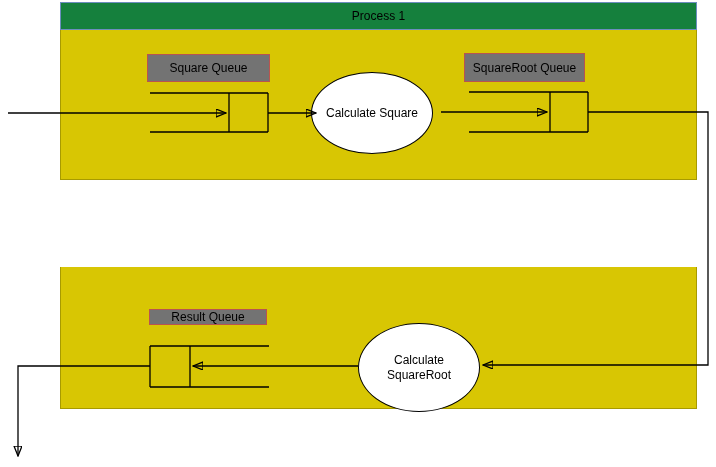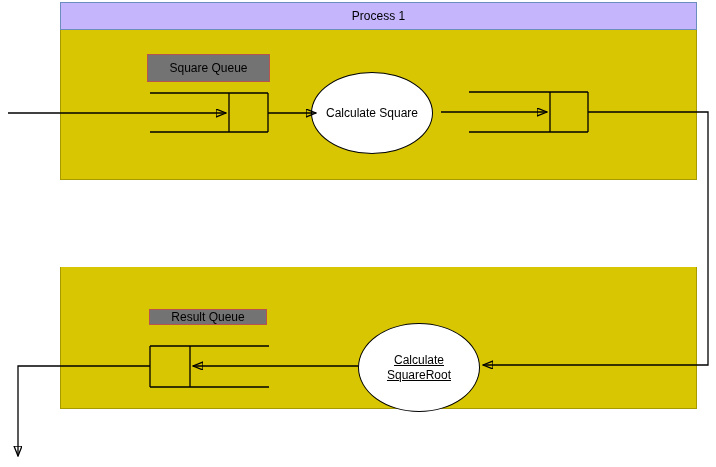--- a/index.html
+++ b/index.html
@@ -8,21 +8,21 @@
     width: 716px;
     height: 467px;
     background: #ffffff;
     font-family: "Liberation Sans", sans-serif;
     overflow: hidden;
   }
   .process { position: absolute; box-sizing: border-box; }
   .lane-header {
     box-sizing: border-box;
     width: 100%;
-    background: #c4b5fd;
+    background: #15803d;
     border: 1px solid #6c8ebf;
     display: flex;
     align-items: center;
     justify-content: center;
     font-size: 12px;
     color: #000000;
   }
   .lane-body {
     box-sizing: border-box;
     width: 100%;
@@ -80,30 +80,33 @@
   </div>
 
   <div class="process" style="left:60px; top:267px; width:637px; height:171px;">
     <div class="lane-body" style="height:142px;"></div>
   </div>
 
   <div class="pink-label" style="left:147px; top:54px; width:123px; height:28px;">
     <span>Square Queue</span>
   </div>
 
+  <div class="pink-label" style="left:464px; top:53px; width:121px; height:29px;">
+    <span>SquareRoot Queue</span>
+  </div>
 
   <div class="pink-label" style="left:149px; top:309px; width:118px; height:16px;">
     <span>Result Queue</span>
   </div>
 
   <div class="ellipse" style="left:311px; top:72px; width:122px; height:82px;">
     <span>Calculate Square</span>
   </div>
 
-  <div class="ellipse" style="left:358px; top:323px; width:122px; height:89px;text-decoration:underline;">
+  <div class="ellipse" style="left:358px; top:323px; width:122px; height:89px;">
     <span>Calculate</span>
     <span>SquareRoot</span>
   </div>
 
   <svg class="wires" viewBox="0 0 716 467" xmlns="http://www.w3.org/2000/svg">
     <defs>
       <marker id="arrow" markerUnits="userSpaceOnUse" markerWidth="11" markerHeight="9" refX="10" refY="4" orient="auto">
         <path d="M0,0 L10,4 L0,8 Z" fill="#000000" stroke="none"></path>
       </marker>
     </defs>

